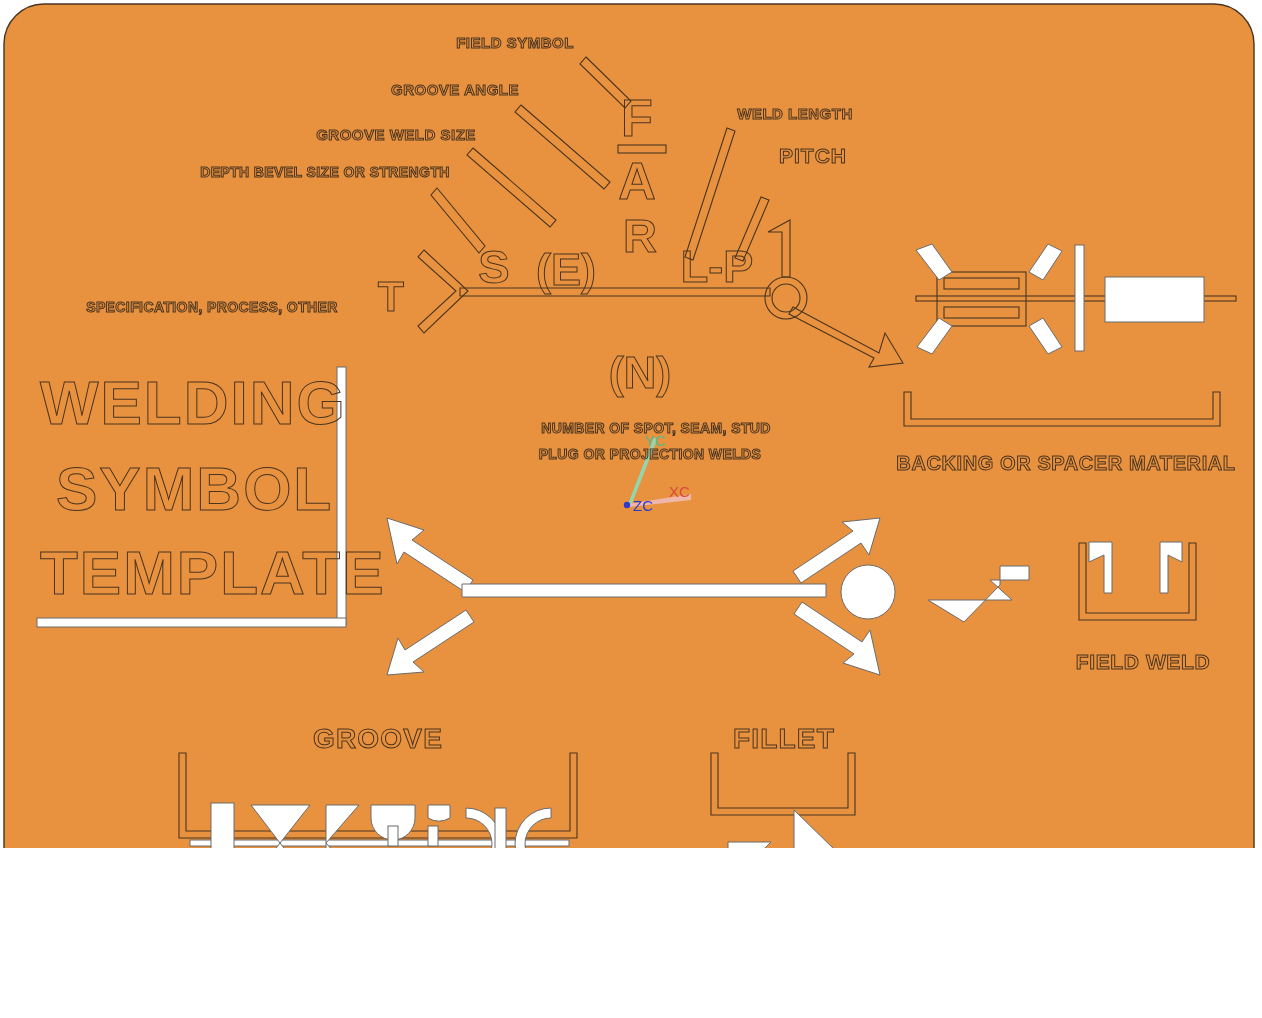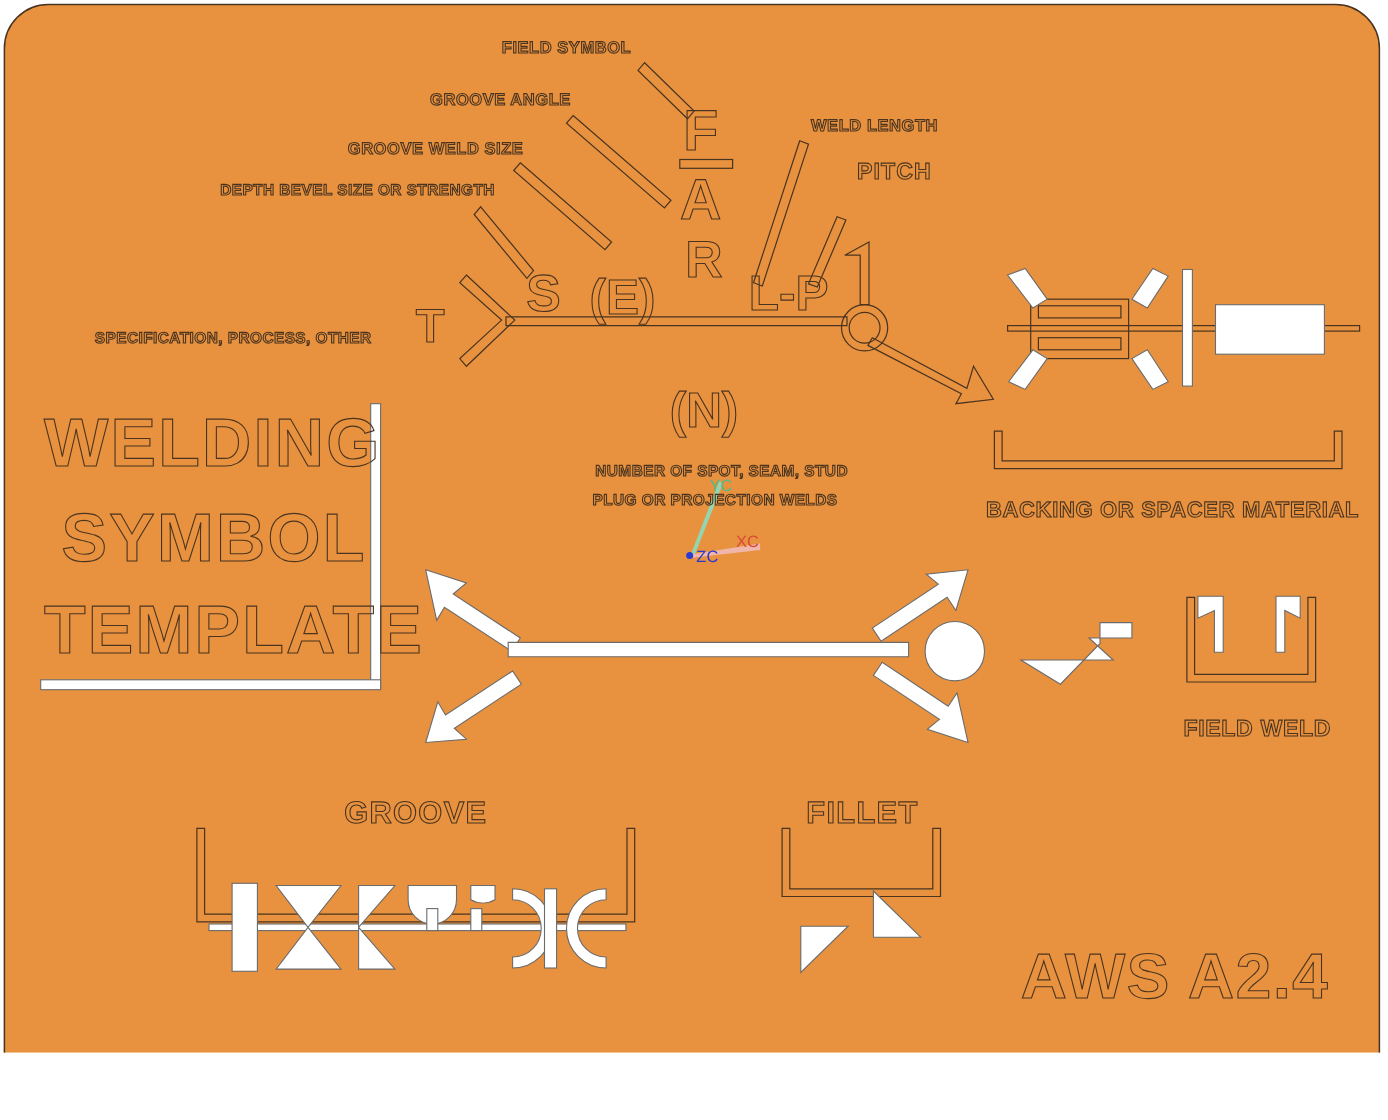--- a/index.html
+++ b/index.html
@@ -4,21 +4,21 @@
 <style>
   html, body {
     margin: 0;
     padding: 0;
     background: #ffffff;
     font-family: "Liberation Sans", sans-serif;
   }
   #stage {
     position: relative;
     width: 1262px;
-    height: 957px;
+    height: 848px;
     overflow: hidden;
     background: #ffffff;
   }
   #cad-svg {
     position: absolute;
     left: 0;
     top: 0;
     width: 1262px;
     height: 1018px;
     display: block;

